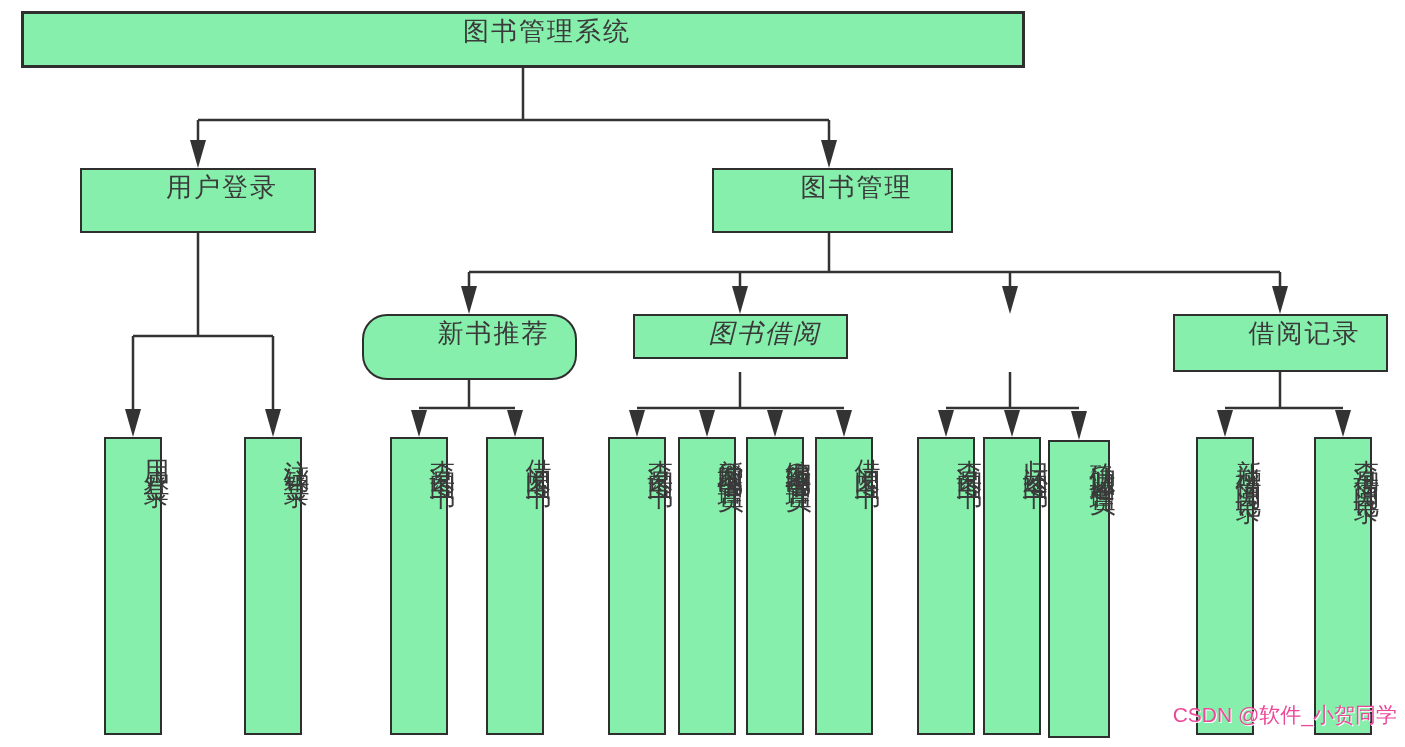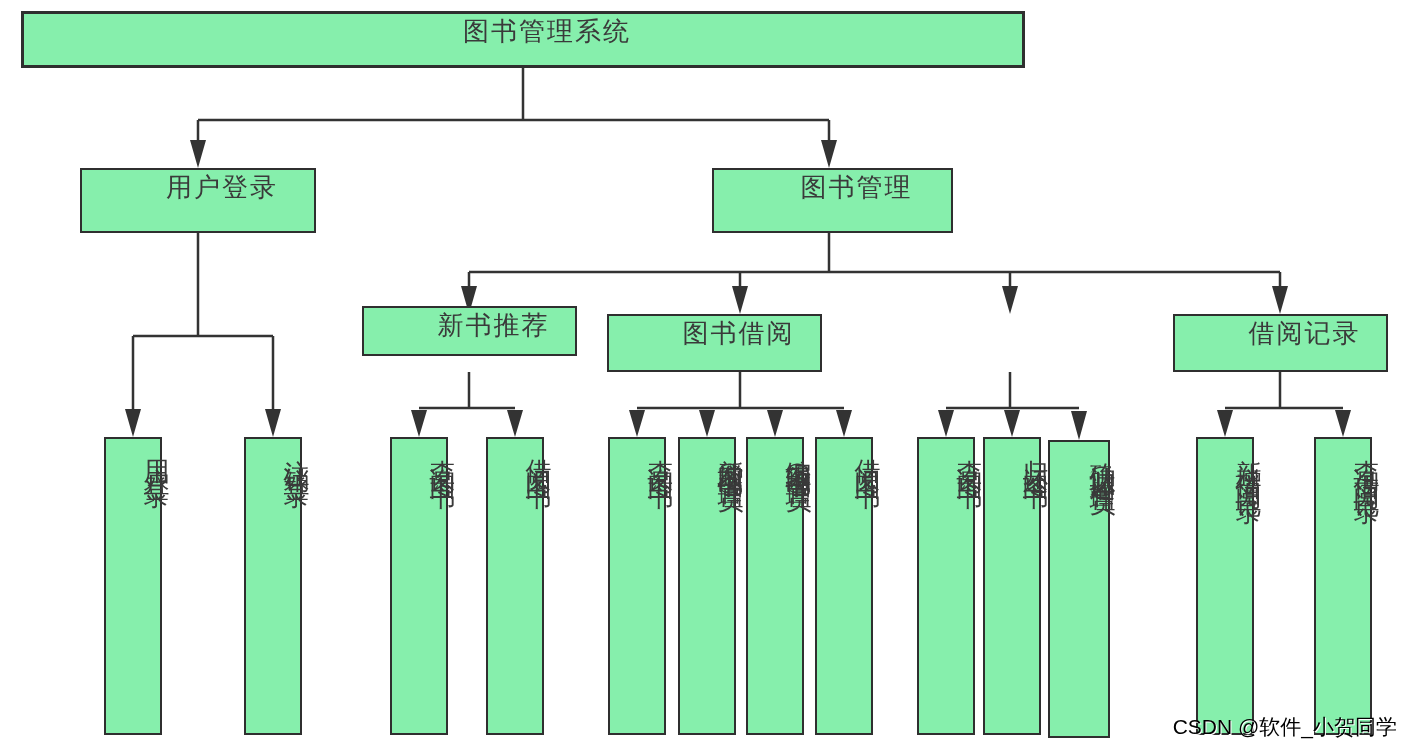--- a/index.html
+++ b/index.html
@@ -39,23 +39,23 @@
     writing-mode: vertical-rl;
     text-orientation: mixed;
     font-size: 26px;
     letter-spacing: 8px;
     line-height: 1;
   }
   .v-box span.tight { letter-spacing: 4px; }
   .watermark {
     position: absolute;
     right: 8px;
-    bottom: 6px;
+    bottom: 18px;
     font-size: 21px;
-    color: #000000;
+    color: #ec4899;
     text-shadow: 1px 1px 0 #ffffff;
     white-space: nowrap;
     z-index: 5;
   }
 </style>
 </head>
 <body>
 
 <div class="canvas">
 
@@ -78,24 +78,24 @@
     <span>图书管理系统</span>
   </div>
 
   <div class="box h-box" style="left:80px; top:168px; width:236px; height:65px;">
     <span>用户登录</span>
   </div>
   <div class="box h-box" style="left:712px; top:168px; width:241px; height:65px;">
     <span>图书管理</span>
   </div>
 
-  <div class="box h-box" style="left:362px; top:306px; width:215px; height:50px;">
+  <div class="box h-box" style="left:362px; top:314px; width:215px; height:66px;border-radius:25px;">
     <span>新书推荐</span>
   </div>
-  <div class="box h-box" style="left:607px; top:314px; width:215px; height:58px;">
+  <div class="box h-box" style="left:633px; top:314px; width:215px; height:45px;font-style:italic;">
     <span>图书借阅</span>
   </div>
   <div class="box h-box" style="left:1173px; top:314px; width:215px; height:58px;">
     <span>借阅记录</span>
   </div>
 
   <div class="box v-box" style="left:104px; top:437px; width:58px; height:298px;">
     <span>用户登录</span>
   </div>
   <div class="box v-box" style="left:244px; top:437px; width:58px; height:298px;">

